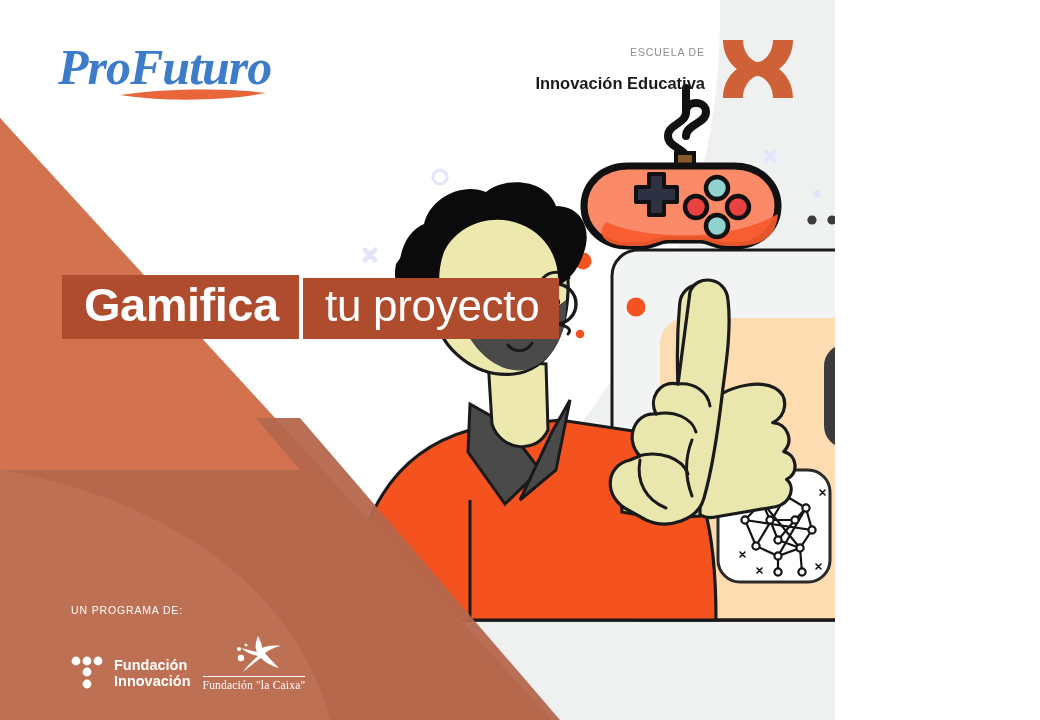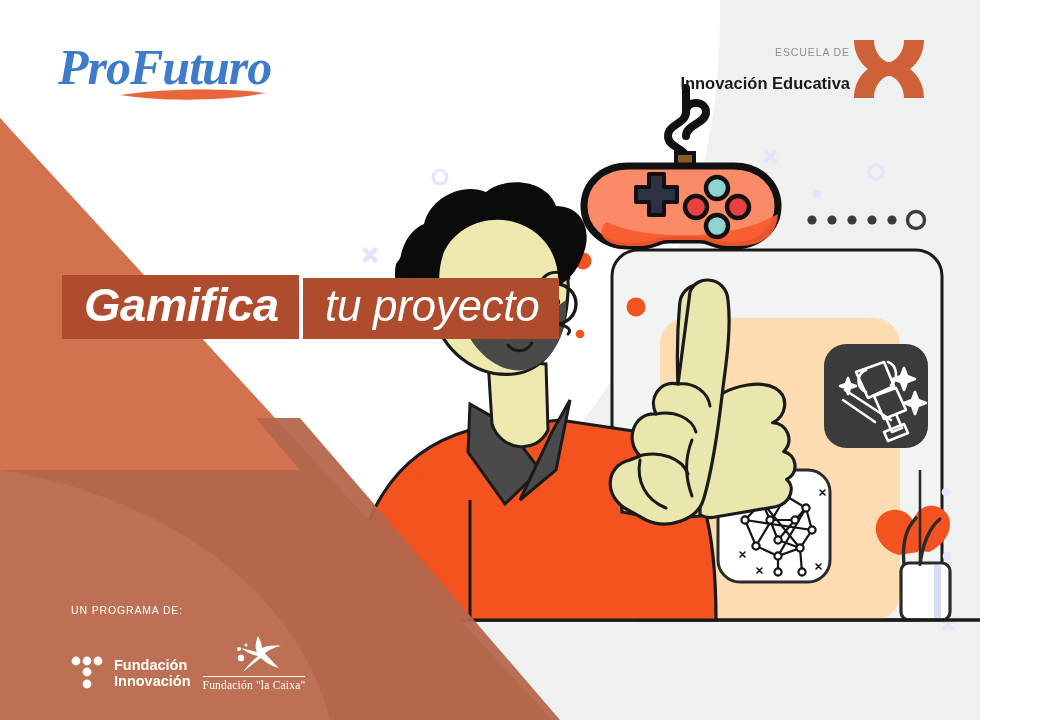--- a/index.html
+++ b/index.html
@@ -1,36 +1,36 @@
 <!DOCTYPE html>
 <html><head>
 <meta charset="utf-8">
 <style>
   html,body{margin:0;padding:0;background:#fff;}
   body{font-family:"Liberation Sans",sans-serif;}
   #stage{
-    position:relative;width:980px;height:720px;overflow:hidden;
+    position:relative;width:835px;height:720px;overflow:hidden;
     background:#ffffff;
   }
   .abs{position:absolute;}
   
   #bg-gray{left:0;top:0;width:1040px;height:720px;background:#eff0f0;}
   #bg-white-curve{
     left:-180px;top:-470px;width:900px;height:1190px;background:#ffffff;
     border-bottom-right-radius:760px 700px;
   }
   #bg-white-left{left:0;top:0;width:420px;height:720px;background:#ffffff;}
   
   #logo-profuturo{left:58px;top:36px;width:230px;height:70px;}
-  #logo-escuela{right:52px;top:38px;display:flex;align-items:center;}
+  #logo-escuela{right:38px;top:38px;display:flex;align-items:center;gap:14px;}
   #escuela-text{text-align:right;line-height:1;}
   #escuela-small{font-size:10.5px;letter-spacing:.9px;color:#8e8e8e;font-weight:400;}
   #escuela-big{font-size:16.5px;font-weight:bold;color:#1a1a1a;margin-top:17px;}
   
-  #title-wrap{left:62px;top:275px;font-style:italic;}
+  #title-wrap{left:62px;top:275px;}
   .title-line{
     color:#ffffff;background:#ae4c2d;display:inline-block;
     padding:6px 20px 10px 22px;line-height:1.02;
   }
   #title1{font-size:47px;font-weight:bold;letter-spacing:-.5px;}
   #title2{font-size:44px;font-weight:400;letter-spacing:-.3px;margin-top:-3px;}
   
   #footer{left:60px;top:604px;margin-left:11px;}
   #footer-label{color:#fff;font-size:10.5px;letter-spacing:.85px;font-weight:500;}
   #footer-logos{display:flex;align-items:flex-end;gap:12px;margin-top:18px;}

